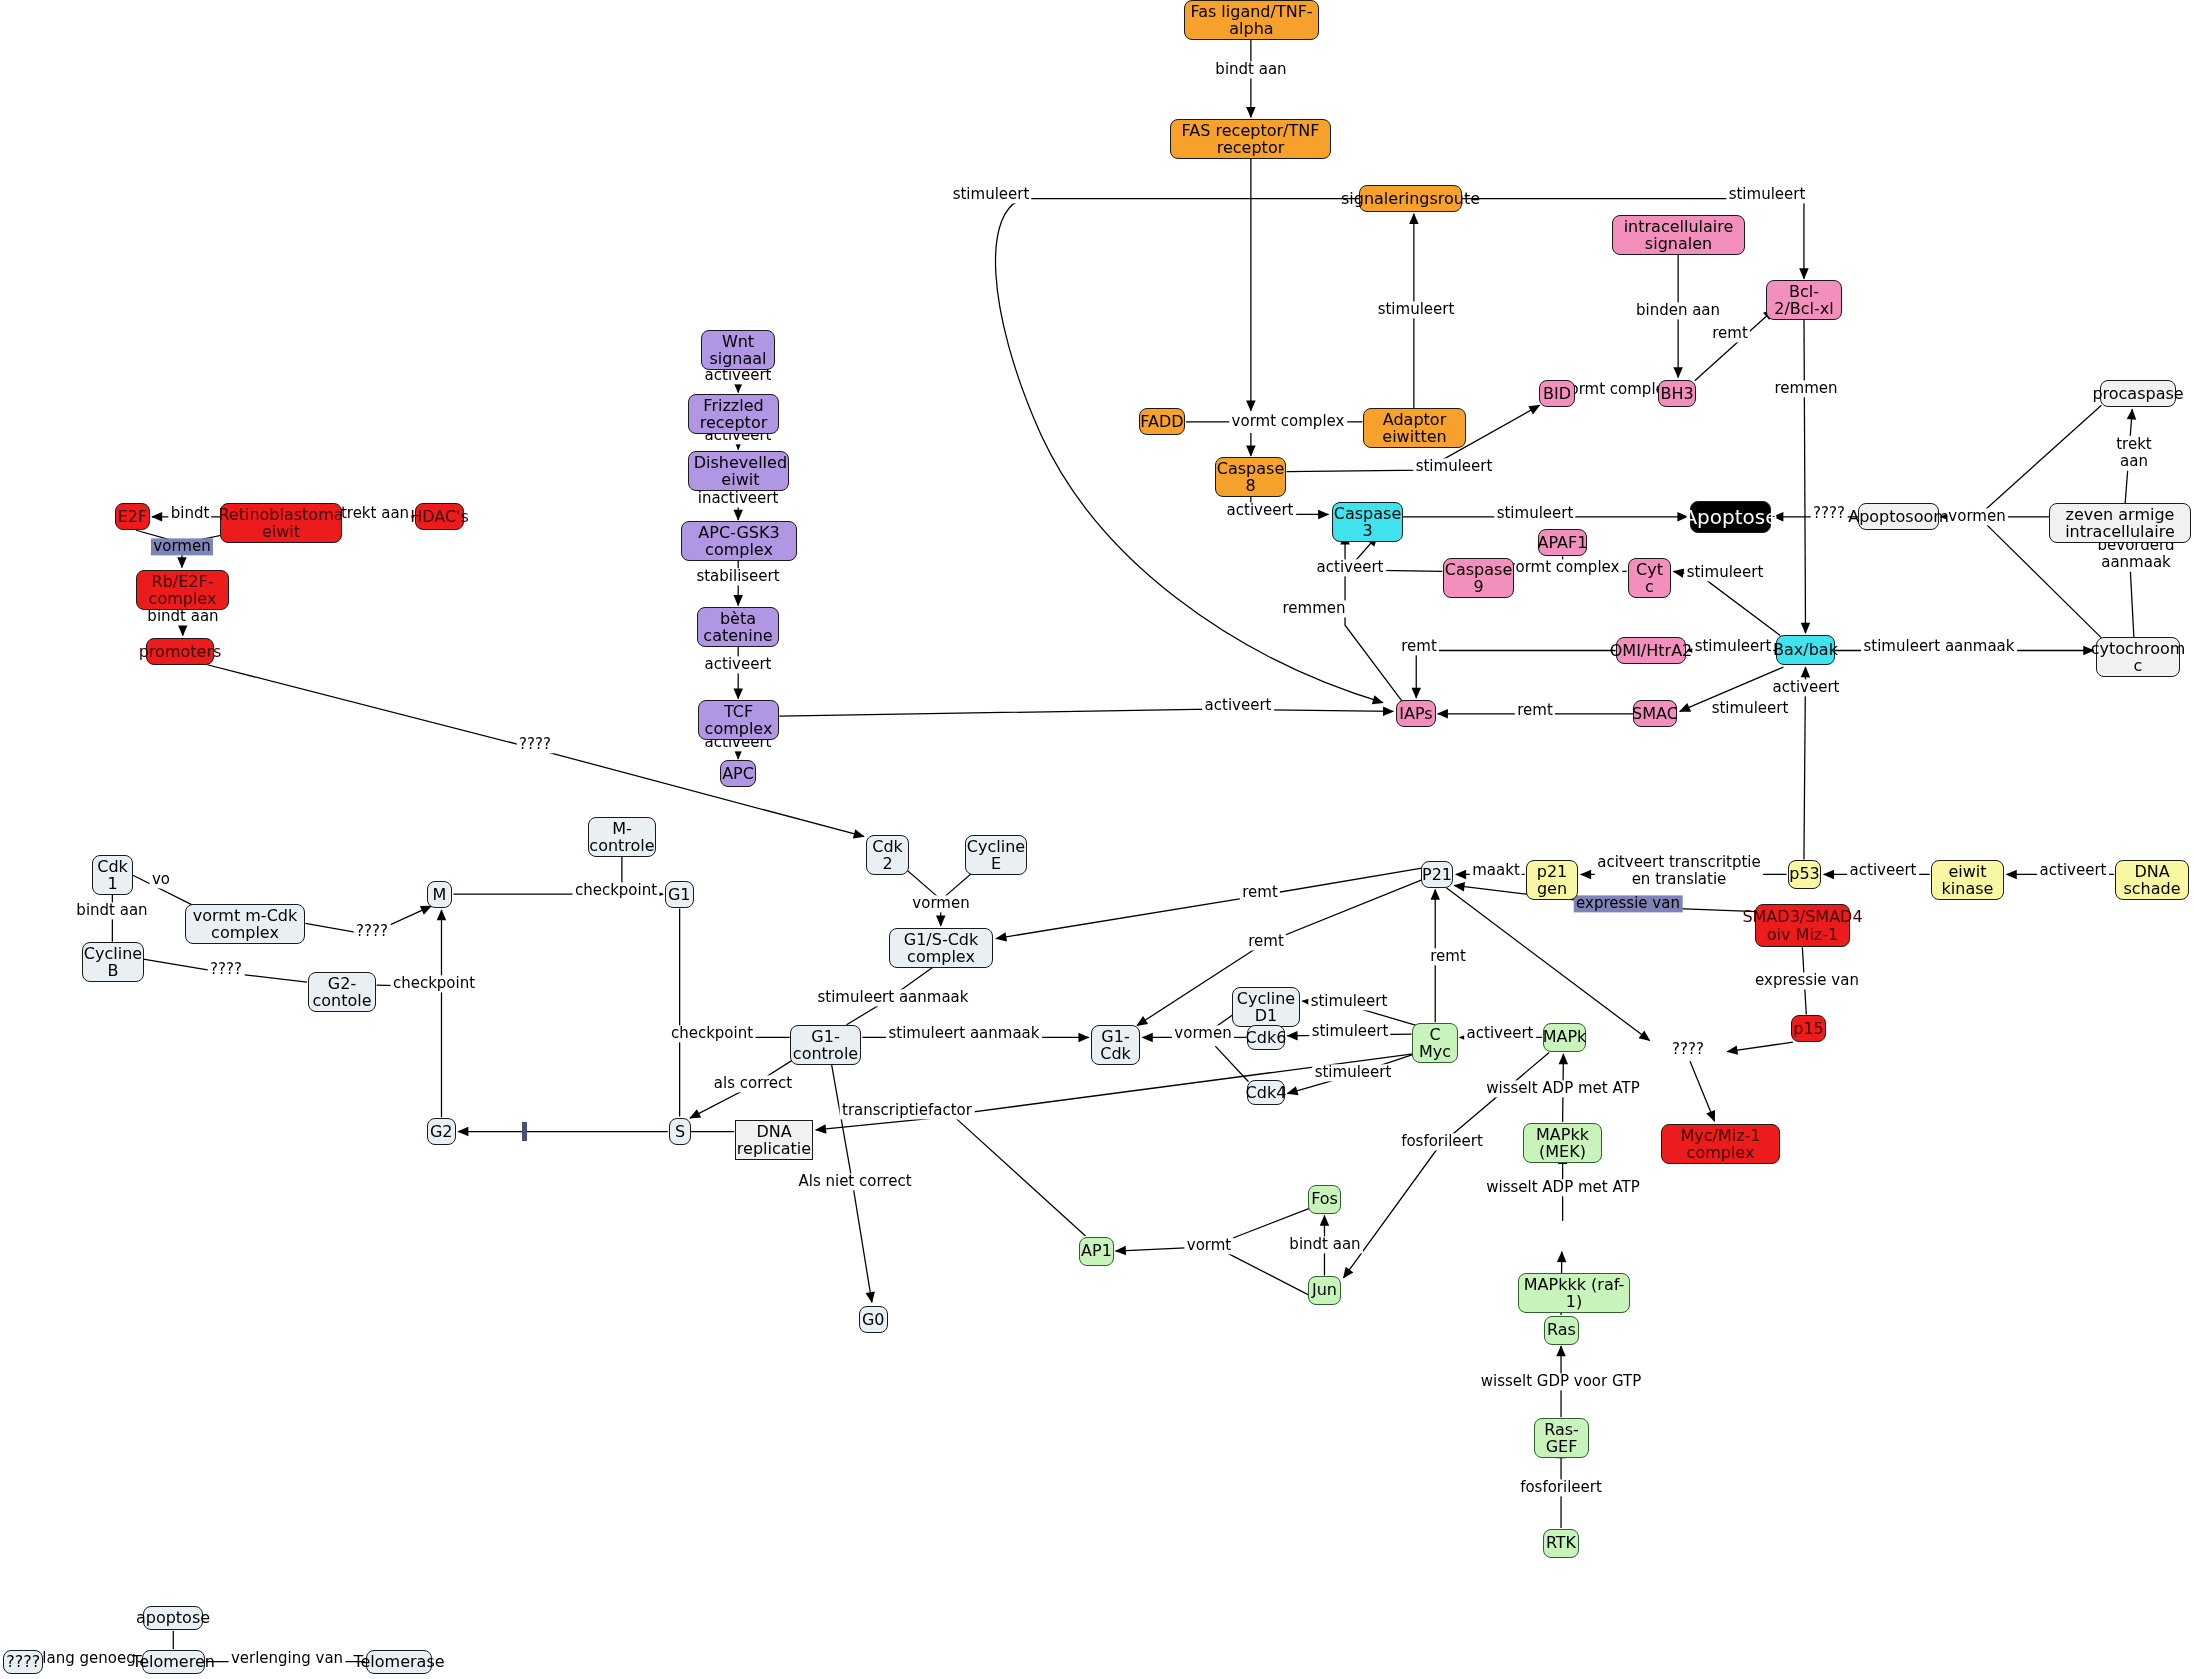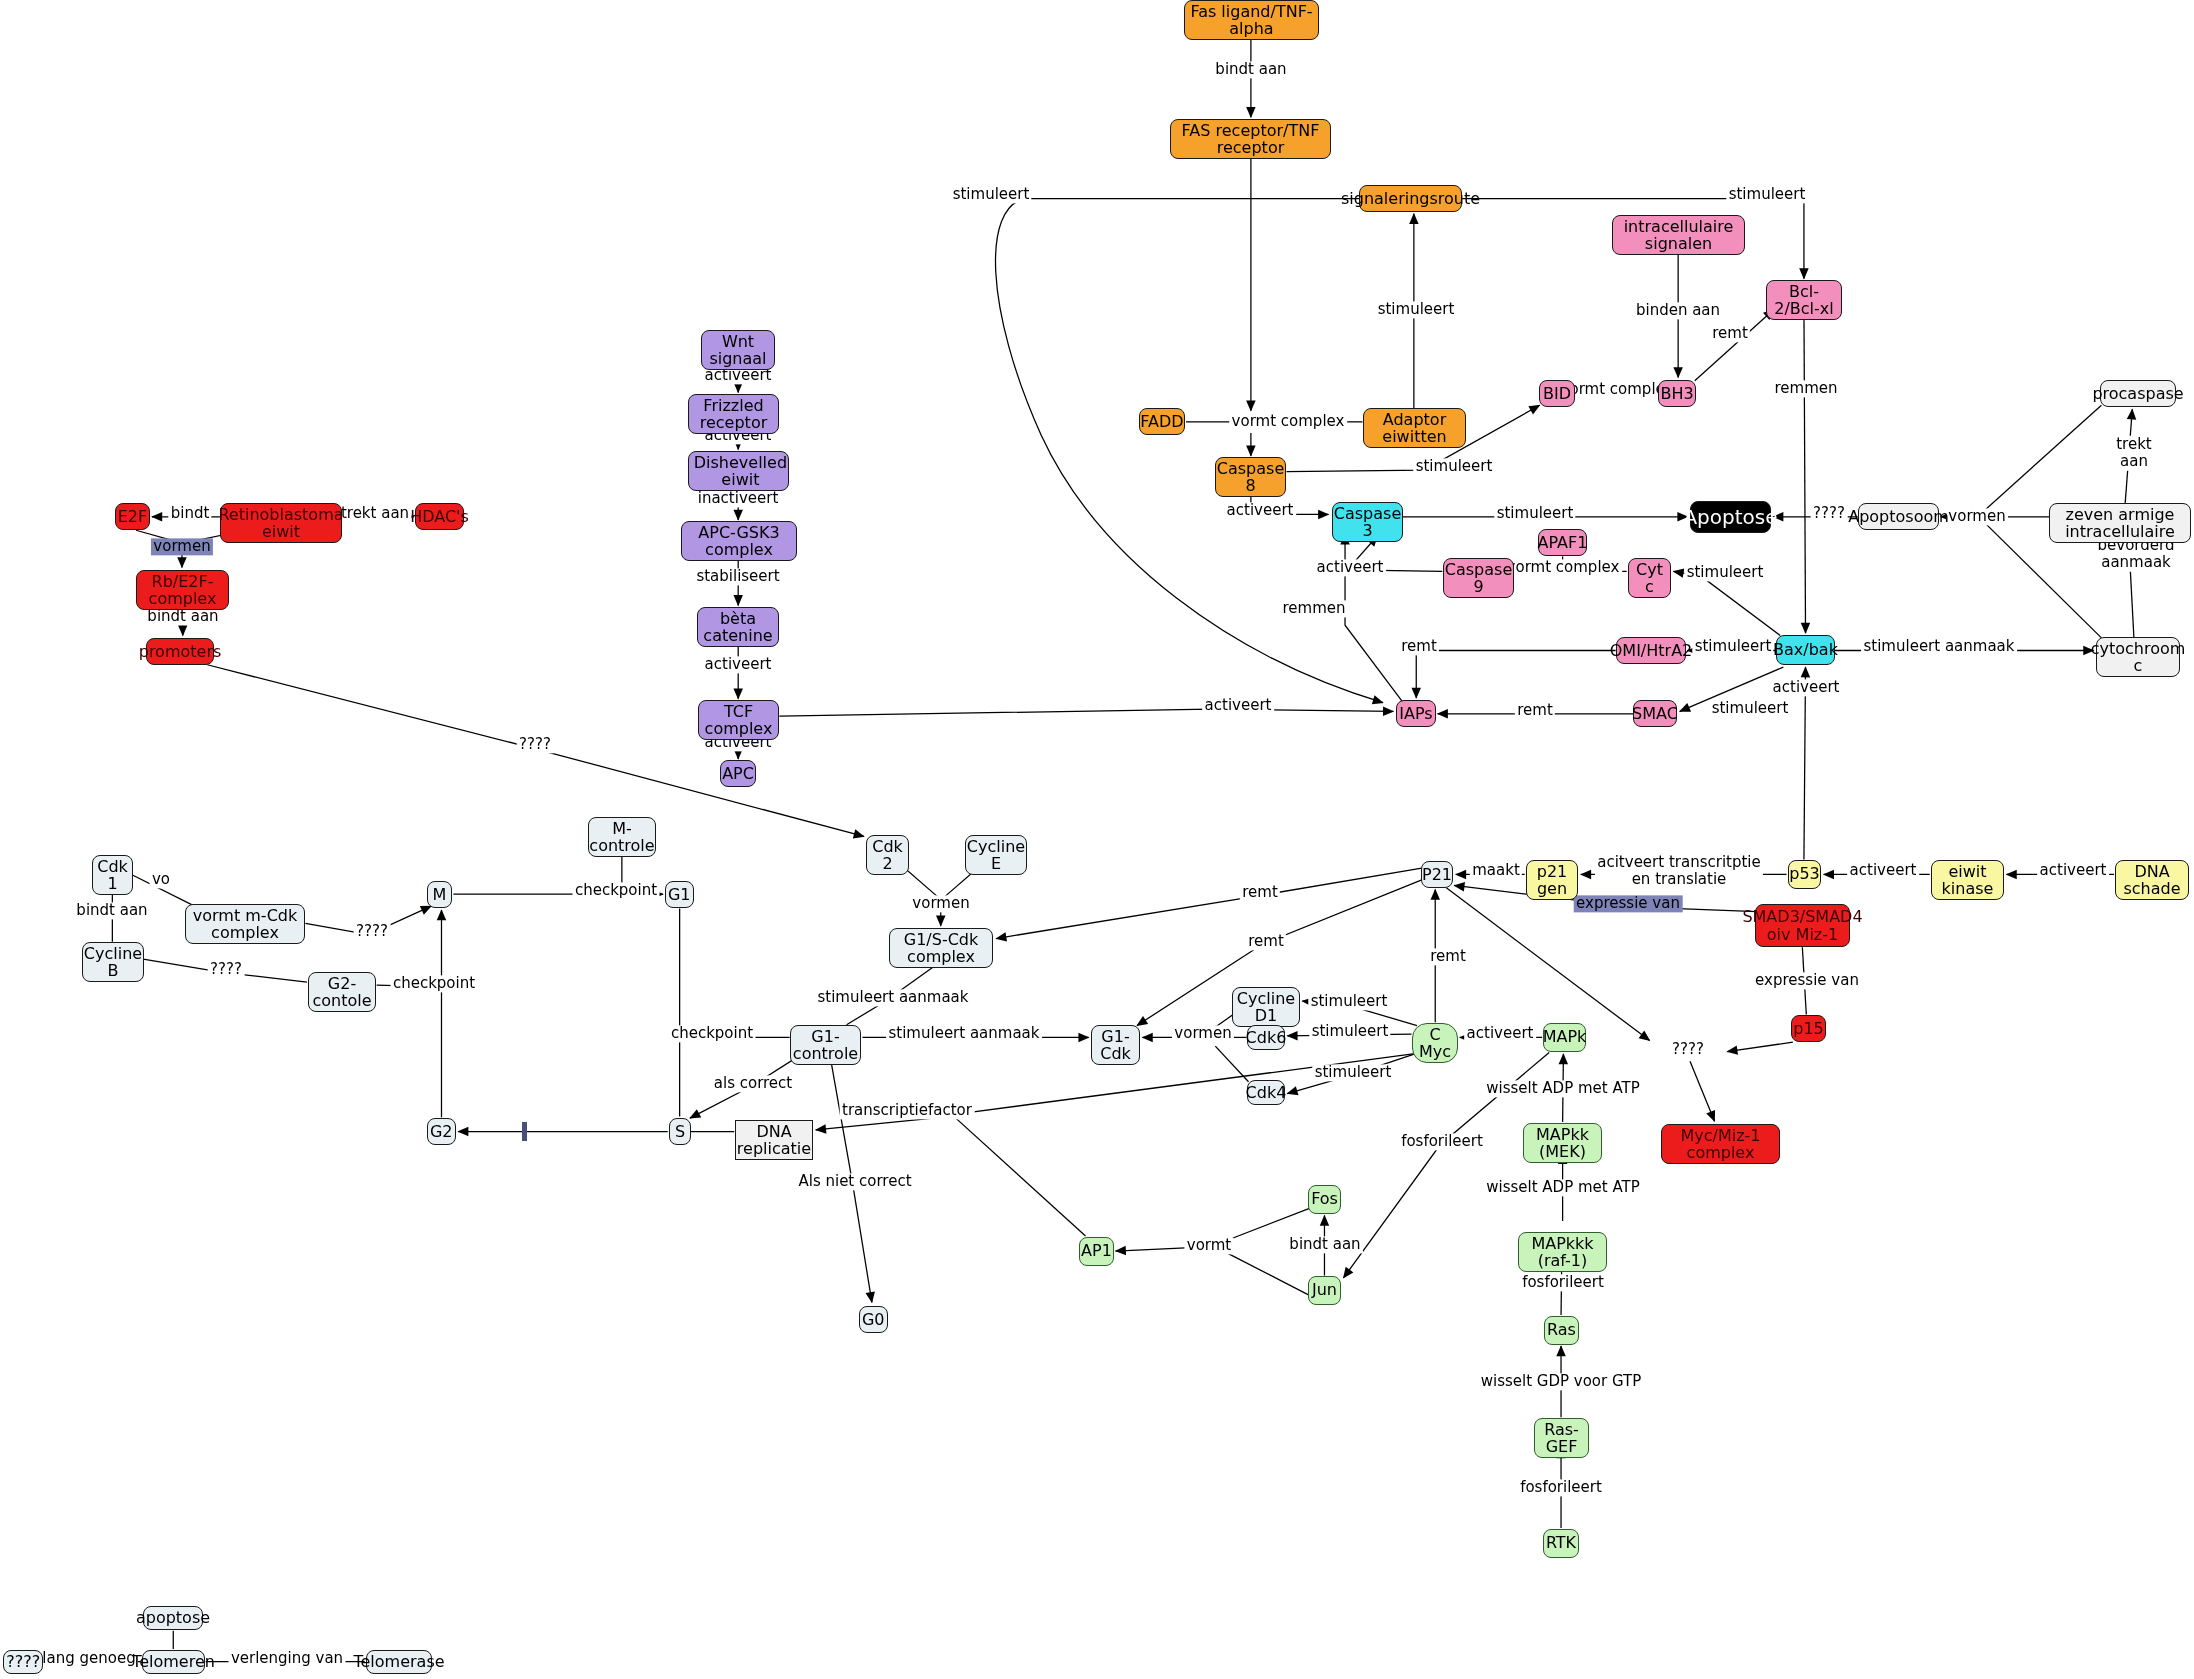--- a/index.html
+++ b/index.html
@@ -256,24 +256,24 @@
     <div class="node red" style="left: 136px; top: 570px; width: 93px; min-height: 27px;">Rb/E2F-complex</div>
     <div class="node red" style="left: 146px; top: 638px; width: 68px; min-height: 27px;">promoters</div>
     <div class="node red" style="left: 1755px; top: 904px; width: 95px; min-height: 43px;">SMAD3/SMAD4
 oiv Miz-1</div>
     <div class="node red" style="left: 1791px; top: 1015px; width: 35px; min-height: 27px;">p15</div>
     <div class="node red" style="left: 1661px; top: 1124px; width: 119px; min-height: 27px;">Myc/Miz-1 complex</div>
     <div class="node yellow" style="left: 1526px; top: 860px; width: 52px; min-height: 28.5px;">p21 gen</div>
     <div class="node yellow" style="left: 1788px; top: 860px; width: 33px; min-height: 28.5px;">p53</div>
     <div class="node yellow" style="left: 1931px; top: 860px; width: 73px; min-height: 28.5px;">eiwit kinase</div>
     <div class="node yellow" style="left: 2115px; top: 860px; width: 74px; min-height: 28.5px;">DNA schade</div>
-    <div class="node green" style="left: 1412px; top: 1023px; width: 46px; min-height: 28.5px; border-radius: 15px;">C Myc</div>
+    <div class="node green" style="left: 1412px; top: 1023px; width: 46px; min-height: 28.5px;">C Myc</div>
     <div class="node green" style="left: 1543px; top: 1023px; width: 43px; min-height: 28.5px;">MAPk</div>
     <div class="node green" style="left: 1523px; top: 1123px; width: 79px; min-height: 28.5px;">MAPkk (MEK)</div>
-    <div class="node green" style="left: 1518px; top: 1232px; width: 89px; min-height: 28.5px;">MAPkkk (raf-1)</div>
+    <div class="node green" style="left: 1518px; top: 1273px; width: 112px; min-height: 28.5px;">MAPkkk (raf-1)</div>
     <div class="node green" style="left: 1544px; top: 1316px; width: 35px; min-height: 28.5px;">Ras</div>
     <div class="node green" style="left: 1534px; top: 1418px; width: 55px; min-height: 28.5px;">Ras-GEF</div>
     <div class="node green" style="left: 1543px; top: 1529px; width: 36px; min-height: 28.5px;">RTK</div>
     <div class="node green" style="left: 1308px; top: 1185px; width: 33px; min-height: 28.5px;">Fos</div>
     <div class="node green" style="left: 1308px; top: 1276px; width: 33px; min-height: 28.5px;">Jun</div>
     <div class="node green" style="left: 1079px; top: 1237px; width: 35px; min-height: 28.5px;">AP1</div>
     <div class="node cell" style="left: 588px; top: 817px; width: 68px; min-height: 25px;">M-controle</div>
     <div class="node cell" style="left: 866px; top: 835px; width: 43px; min-height: 25px;">Cdk 2</div>
     <div class="node cell" style="left: 965px; top: 835px; width: 62px; min-height: 25px;">Cycline E</div>
     <div class="node cell" style="left: 92px; top: 855px; width: 41px; min-height: 25px;">Cdk 1</div>

